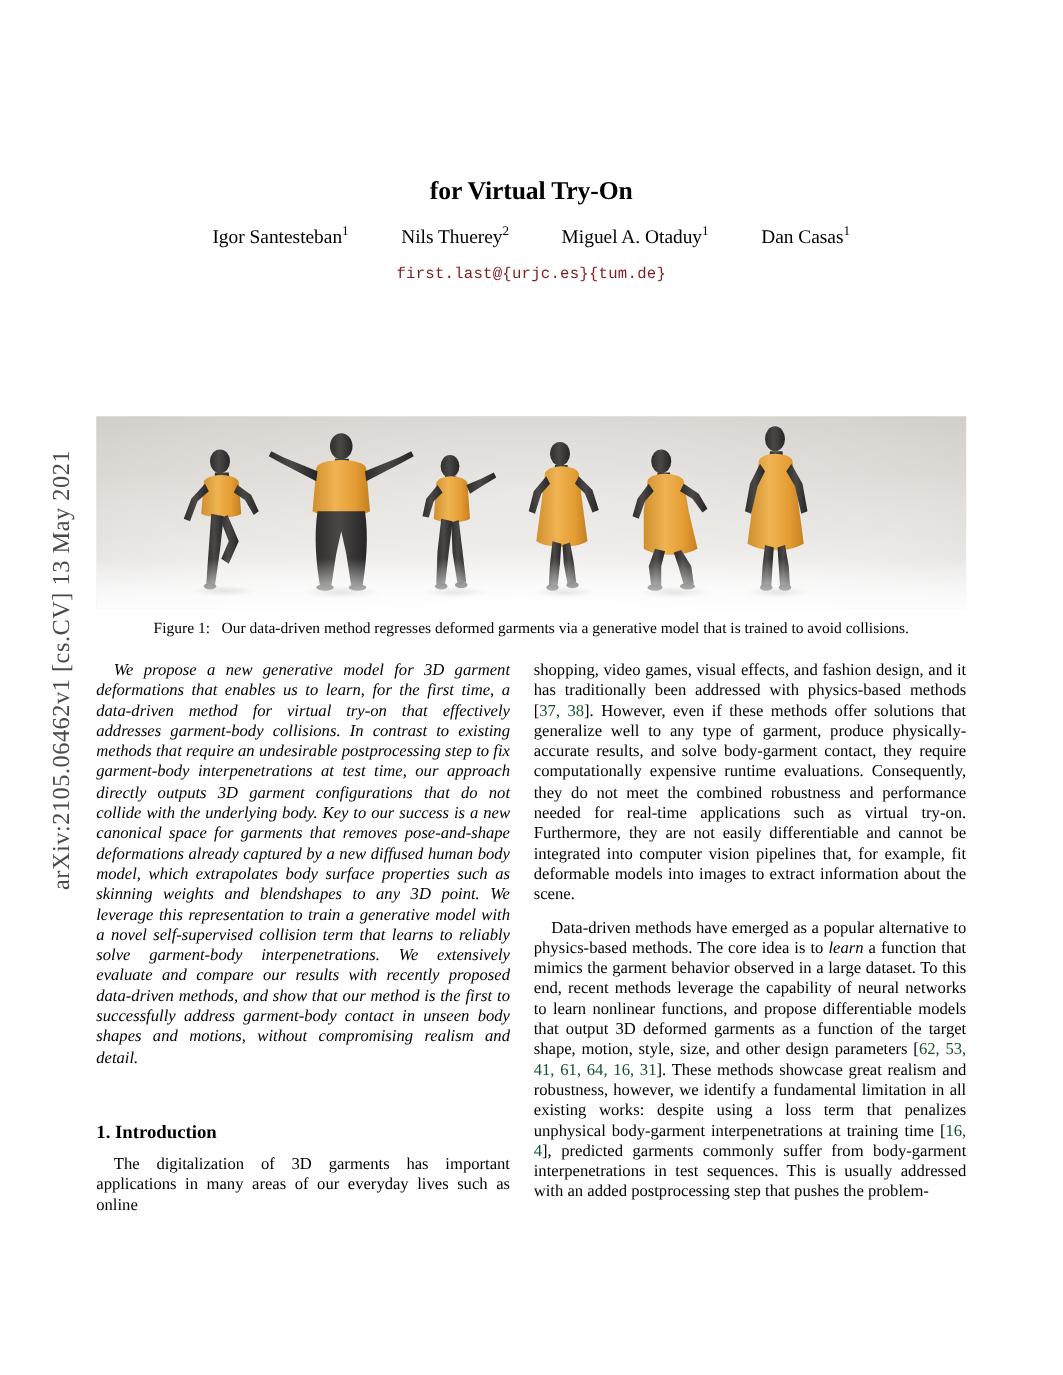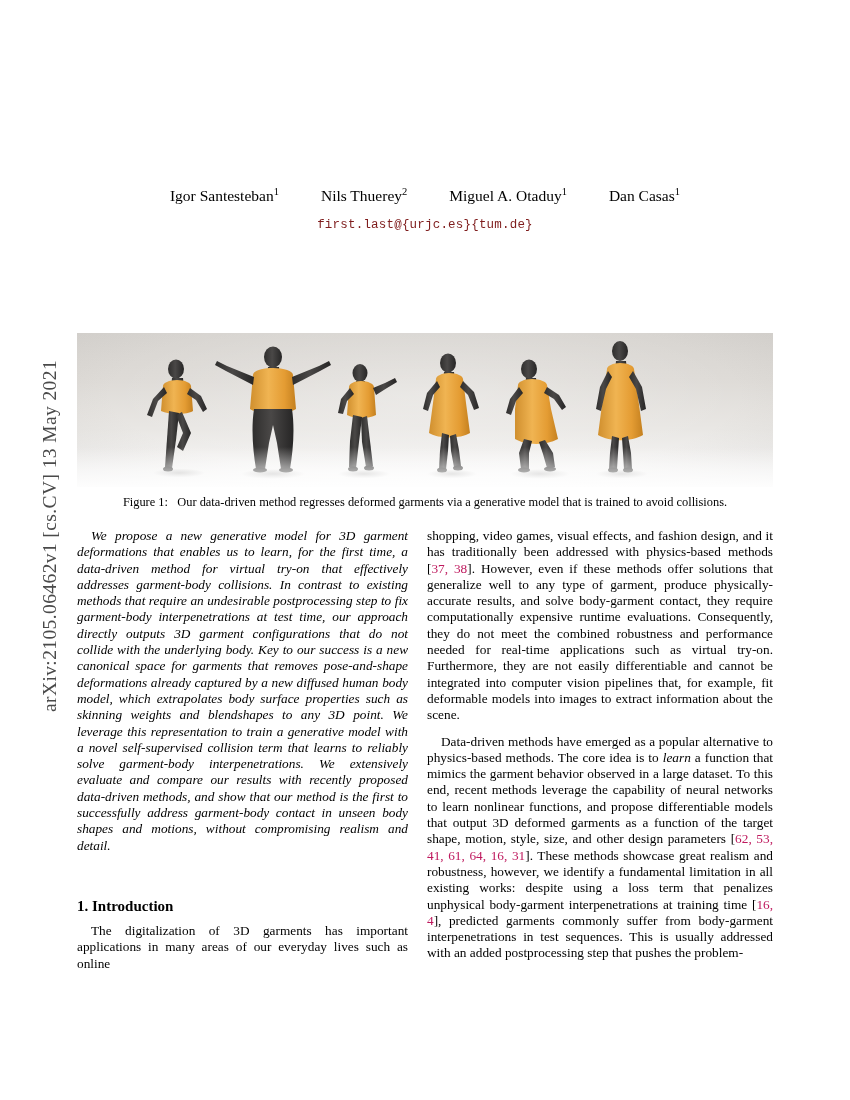--- a/index.html
+++ b/index.html
@@ -59,21 +59,21 @@
   #paper-title {
     font-size: 20.5px;
     font-weight: bold;
     line-height: 27px;
     letter-spacing: -0.1px;
     margin: 0;
   }
   #paper-title .line2 { display: block; }
 
   #authors {
-    margin-top: 46px;
+    margin-top: 13px;
     font-size: 15.5px;
     line-height: 20px;
     white-space: nowrap;
   }
   #authors .author {
     display: inline-block;
     margin: 0 21px;
   }
   sup {
     font-size: 0.68em;
@@ -170,36 +170,37 @@
   p.abstract {
     font-style: italic;
     font-size: 13.3px;
     line-height: 16.3px;
     text-align: justify;
     margin: 0;
     text-indent: 14px;
     hyphens: auto;
     -webkit-hyphens: auto;
   }
-  .cite { color: #be185d; }
+  .cite { color: #14532d; }
   .it { font-style: italic; }
   .gap-intro { height: 28px; }
   .gap-para { height: 10px; }
 </style>
 </head>
 <body>
 
 <div id="arxiv-stamp">
   <div class="vert">arXiv:2105.06462v1  [cs.CV]  13 May 2021</div>
 </div>
 
 <div id="page">
 
   <div id="title-block">
     <h1 id="paper-title">
+      <span class="line2">for Virtual Try-On</span>
     </h1>
 
     <div id="authors">
       <span class="author"><span>Igor Santesteban</span><sup>1</sup></span><span class="author"><span>Nils Thuerey</span><sup>2</sup></span><span class="author"><span>Miguel A. Otaduy</span><sup>1</sup></span><span class="author"><span>Dan Casas</span><sup>1</sup></span>
     </div>
 
 
     <div id="email">first.last@{urjc.es}{tum.de}</div>
   </div>
 

